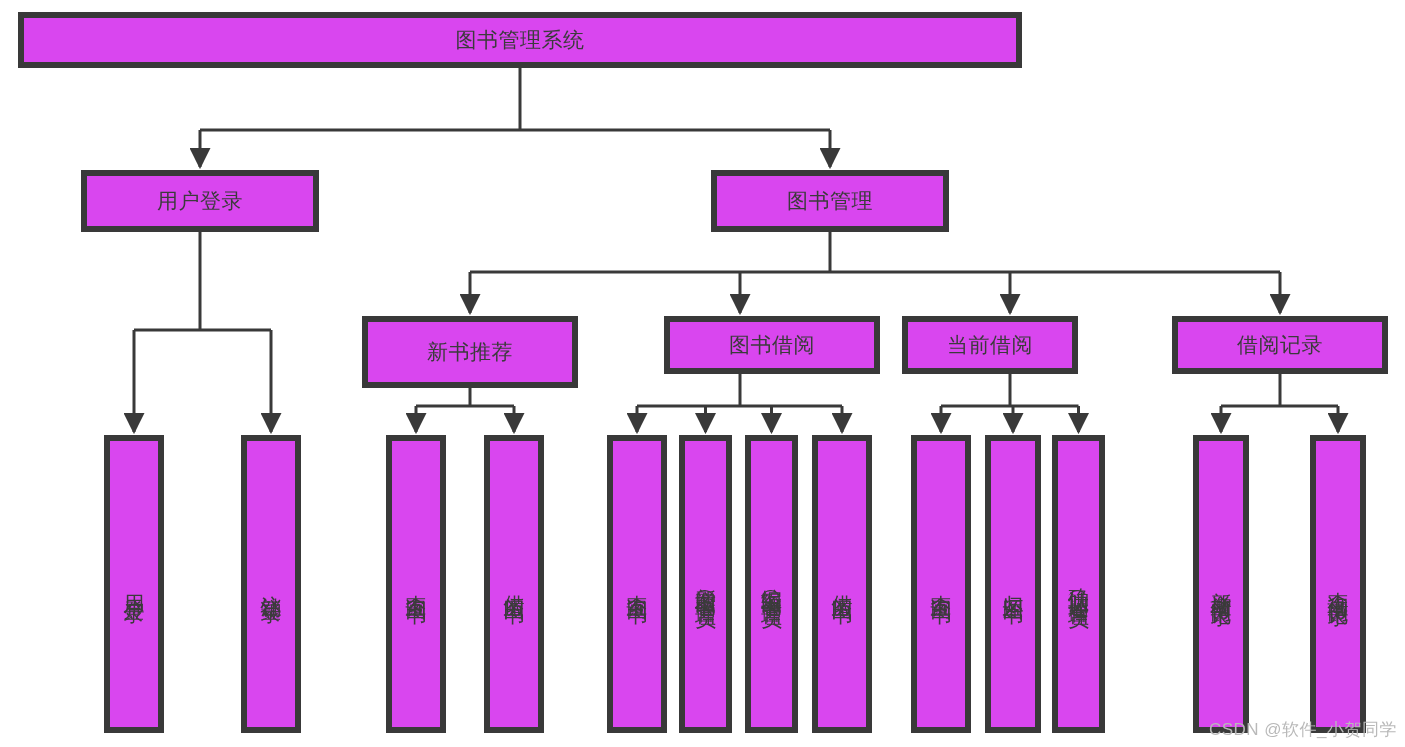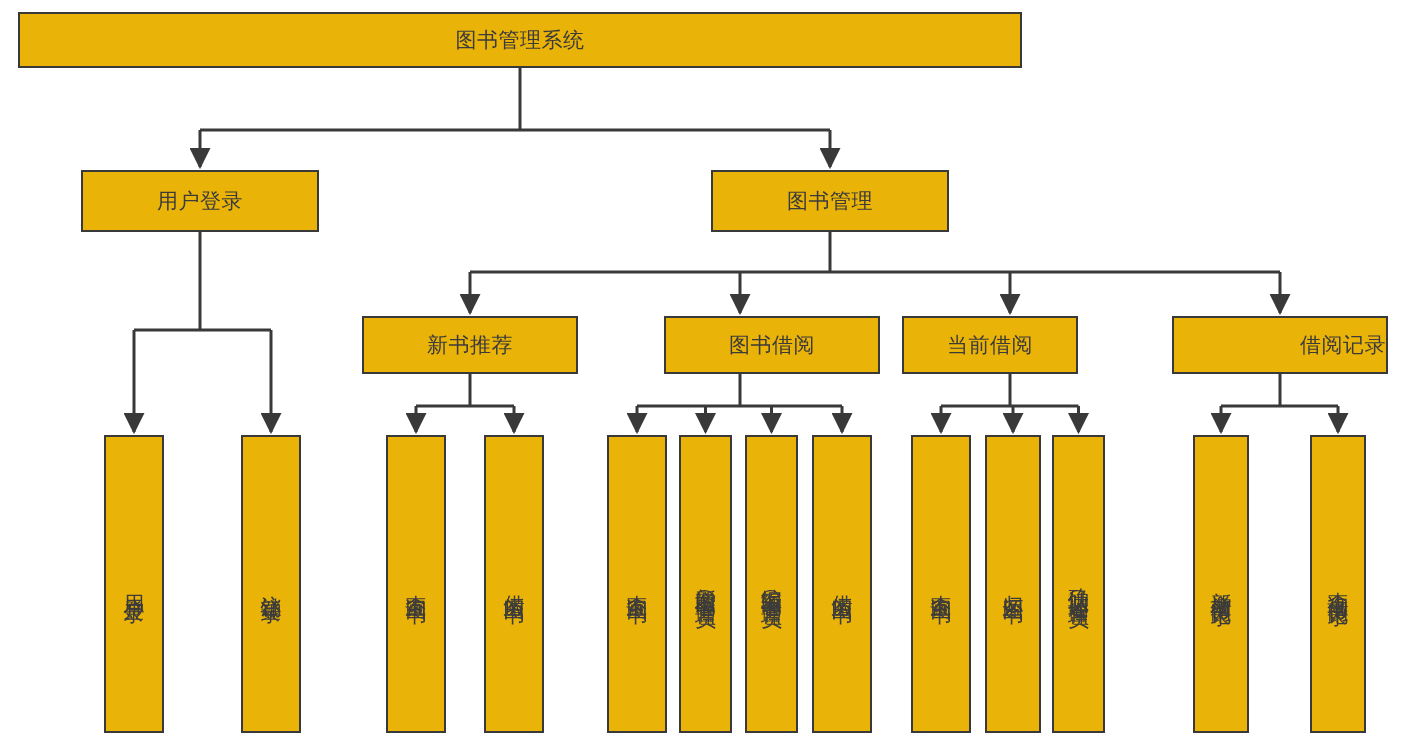--- a/index.html
+++ b/index.html
@@ -23,22 +23,22 @@
     position: absolute;
     left: 0;
     top: 0;
     width: 1405px;
     height: 747px;
     pointer-events: none;
   }
   .node {
     position: absolute;
     box-sizing: border-box;
-    background: #eab308;
-    border: 2px solid #f97316;
+    background: #d946ef;
+    border: 6px solid #f97316;
     display: flex;
     align-items: center;
     justify-content: center;
     z-index: 2;
   }
   .node-label {
     color: #3b3b3b;
     font-size: 21px;
     line-height: 1.15;
     letter-spacing: 0.5px;
@@ -112,30 +112,30 @@
   <div id="node-layer">
       <div class="node" style="left: 18px; top: 12px; width: 1004px; height: 56px; border-color: rgb(57, 57, 57);">
         <span class="node-label" style="color: rgb(59, 59, 59);">图书管理系统</span>
       </div>
       <div class="node" style="left: 81px; top: 170px; width: 238px; height: 62px; border-color: rgb(57, 57, 57);">
         <span class="node-label" style="color: rgb(59, 59, 59);">用户登录</span>
       </div>
       <div class="node" style="left: 711px; top: 170px; width: 238px; height: 62px; border-color: rgb(57, 57, 57);">
         <span class="node-label" style="color: rgb(59, 59, 59);">图书管理</span>
       </div>
-      <div class="node" style="left: 362px; top: 316px; width: 216px; height: 58px; border-color: rgb(57, 57, 57);">
+      <div class="node" style="left: 362px; top: 316px; width: 216px; height: 72px; border-color: rgb(57, 57, 57);">
         <span class="node-label" style="color: rgb(59, 59, 59);">新书推荐</span>
       </div>
       <div class="node" style="left: 632px; top: 316px; width: 216px; height: 58px; border-color: rgb(57, 57, 57); margin-left: 32px;">
         <span class="node-label" style="color: rgb(59, 59, 59);">图书借阅</span>
       </div>
       <div class="node" style="left: 902px; top: 316px; width: 176px; height: 58px; border-color: rgb(57, 57, 57);">
         <span class="node-label" style="color: rgb(59, 59, 59);">当前借阅</span>
       </div>
-      <div class="node" style="left: 1172px; top: 316px; width: 216px; height: 58px; border-color: rgb(57, 57, 57); justify-content: flex-end;">
+      <div class="node" style="left: 1172px; top: 316px; width: 216px; height: 58px; border-color: rgb(57, 57, 57);">
         <span class="node-label" style="color: rgb(59, 59, 59);">借阅记录</span>
       </div>
       <div class="node vertical" style="left: 104px; top: 435px; width: 60px; height: 298px; border-color: rgb(57, 57, 57);">
         <span class="node-label" style="color: rgb(59, 59, 59);">用户登录</span>
       </div>
       <div class="node vertical" style="left: 241px; top: 435px; width: 60px; height: 298px; border-color: rgb(57, 57, 57);">
         <span class="node-label" style="color: rgb(59, 59, 59);">注销登录</span>
       </div>
       <div class="node vertical" style="left: 386px; top: 435px; width: 60px; height: 298px; border-color: rgb(57, 57, 57);">
         <span class="node-label" style="color: rgb(59, 59, 59);">查询图书</span>
@@ -165,13 +165,14 @@
         <span class="node-label" style="color: rgb(59, 59, 59);">确认归还（管理员）</span>
       </div>
       <div class="node vertical" style="left: 1193px; top: 435px; width: 56px; height: 298px; border-color: rgb(57, 57, 57);">
         <span class="node-label" style="color: rgb(59, 59, 59);">新增借阅记录</span>
       </div>
       <div class="node vertical" style="left: 1310px; top: 435px; width: 56px; height: 298px; border-color: rgb(57, 57, 57);">
         <span class="node-label" style="color: rgb(59, 59, 59);">查询借阅记录</span>
       </div>
     </div>
 
+  <div class="watermark">CSDN @软件_小贺同学</div>
 </div>
 
 </body></html>

